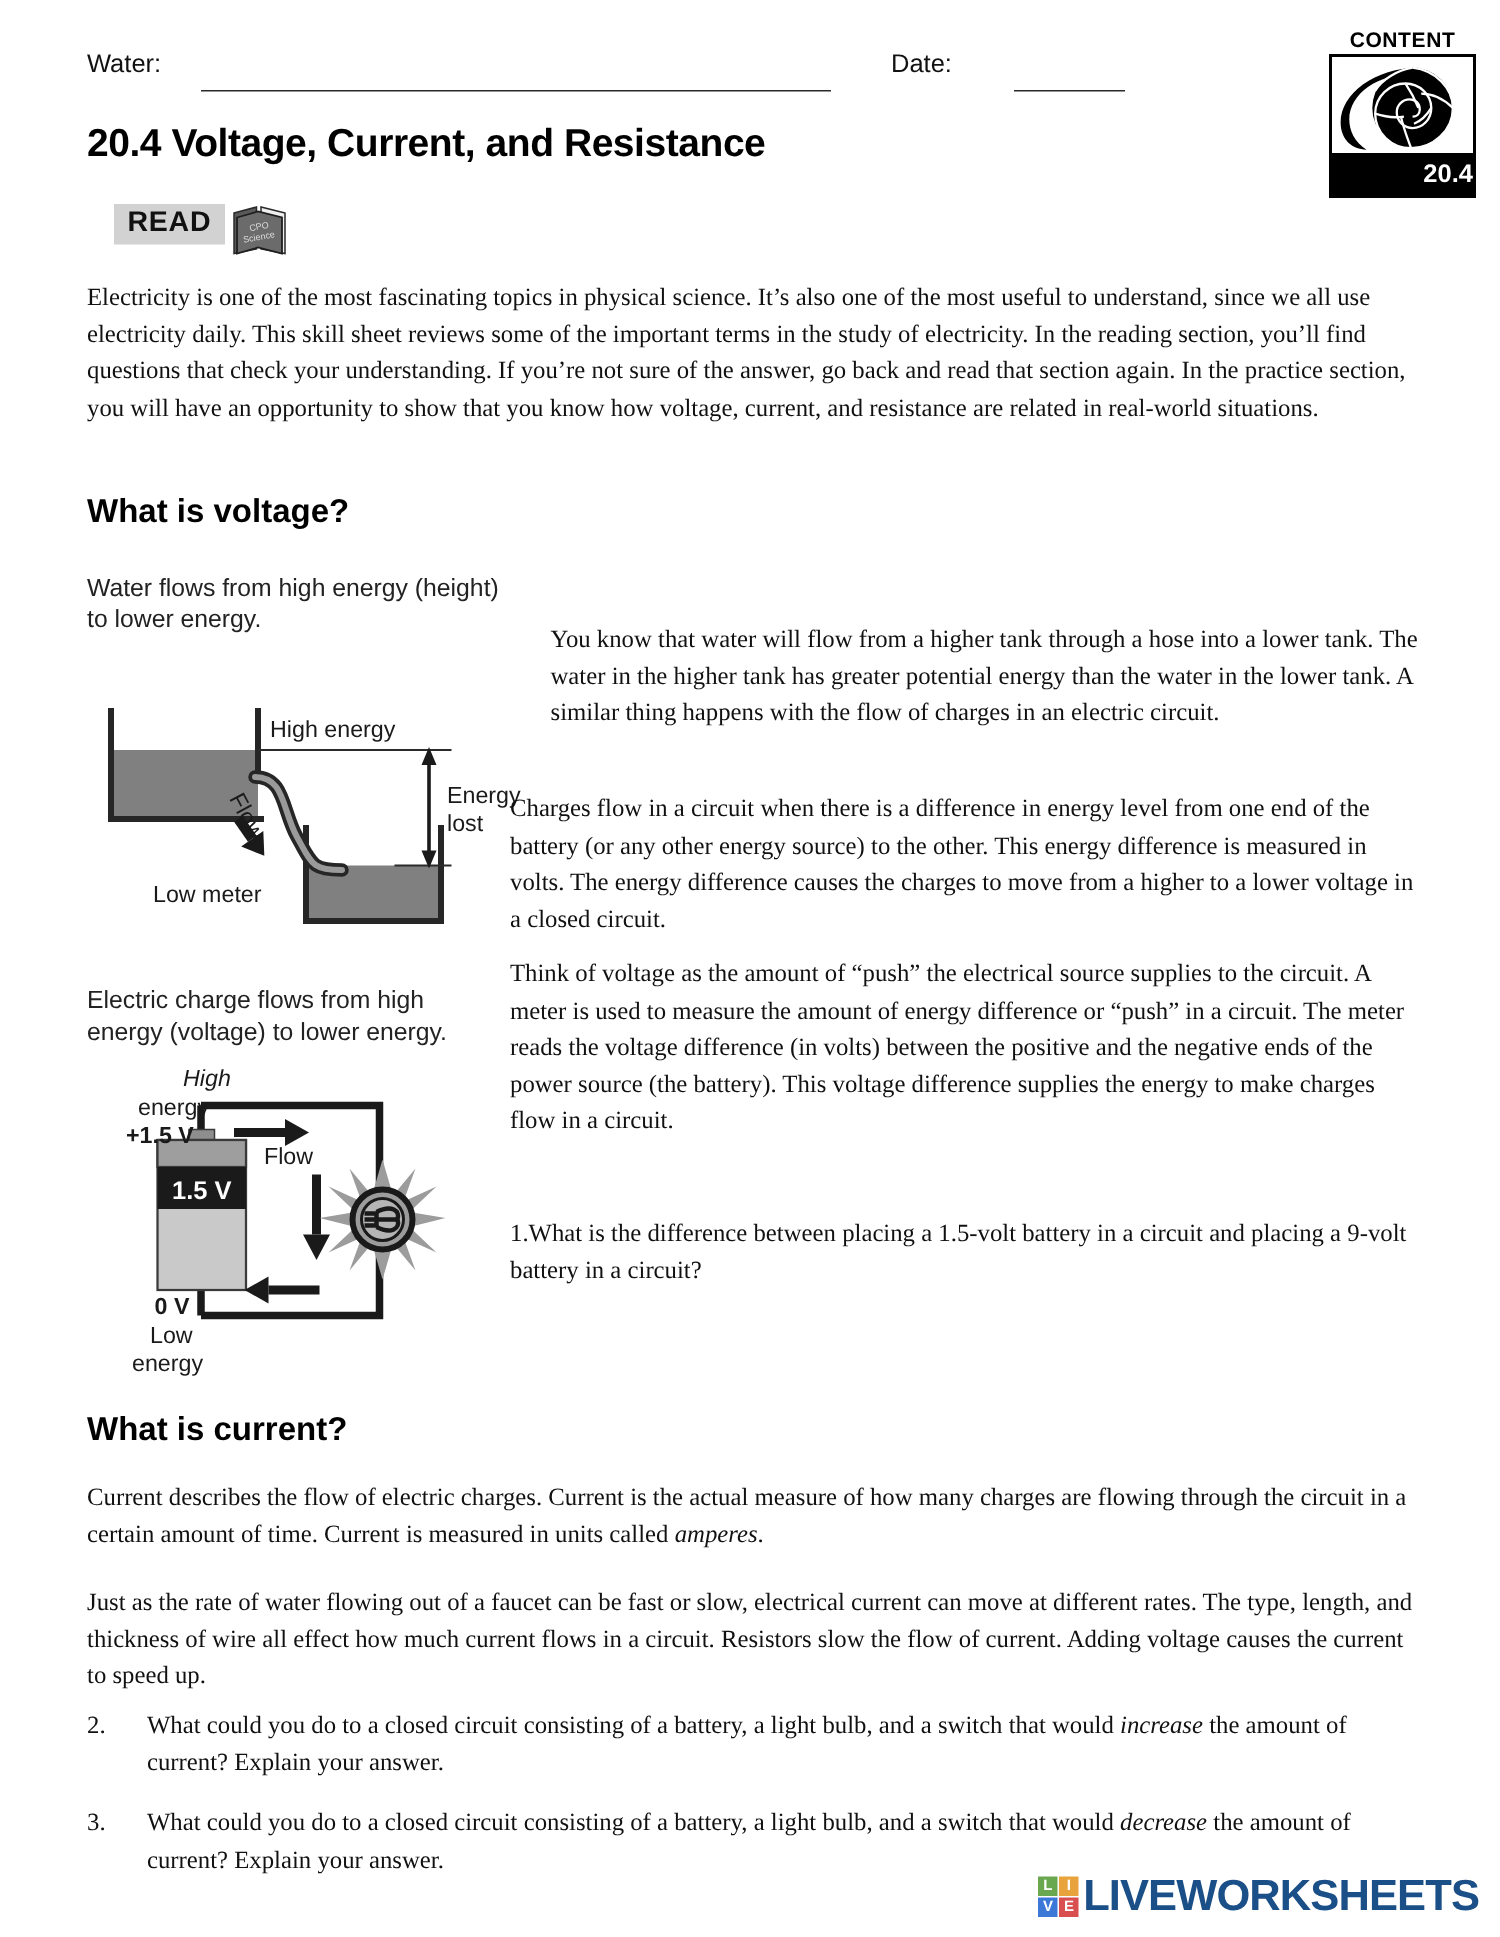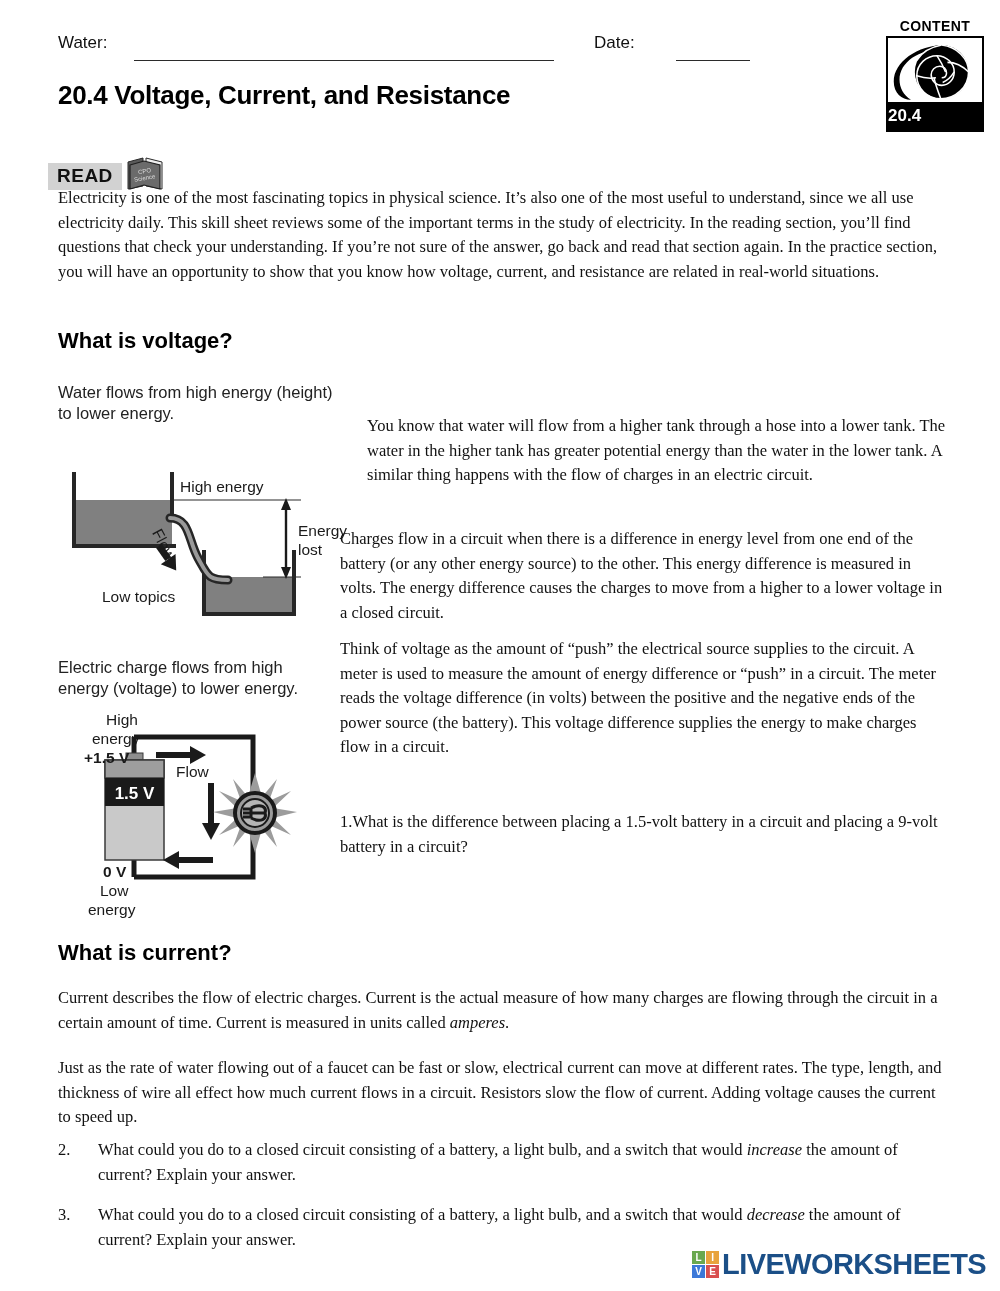--- a/index.html
+++ b/index.html
@@ -81,31 +81,30 @@
     position: absolute;
     left: 0; bottom: 0;
     width: 100%;
     height: 28px;
     background: #000;
     color: #fff;
     font-family: "Liberation Sans", sans-serif;
     font-weight: bold;
     font-size: 17px;
     line-height: 28px;
-    text-align: left;
+    text-align: right;
   }
 
   
   .read-badge {
     position: absolute;
-    left: 48px; top: 136px;
+    left: 76px; top: 136px;
     height: 34px;
     display: flex;
-    align-items: flex-end;
-    margin-top: 20px;
+    align-items: flex-start;
   }
   .read-badge .rb-label {
     background: #d2d2d2;
     color: #111;
     font-family: "Liberation Sans", sans-serif;
     font-weight: bold;
     font-size: 19px;
     letter-spacing: 0.5px;
     padding: 3px 9px 4px 9px;
     line-height: 20px;
@@ -301,21 +300,21 @@
         <polygon points="16,-9 30,0 16,9" fill="#1a1a1a"></polygon>
       </g>
 
       <line x1="228" y1="72" x2="228" y2="145" stroke="#1a1a1a" stroke-width="2.4"></line>
       <polygon points="228,68 223,80 233,80" fill="#1a1a1a"></polygon>
       <polygon points="228,149 223,137 233,137" fill="#1a1a1a"></polygon>
     </svg>
     <span class="fig-label" style="left:122px; top:48px;">High energy</span>
     <span class="fig-label" style="left:240px; top:92px;">Energy</span>
     <span class="fig-label" style="left:240px; top:111px;">lost</span>
-    <span class="fig-label" style="left:44px; top:158px;">Low topics</span>
+    <span class="fig-label" style="left:44px; top:158px;">Low meter</span>
     <span class="fig-label" style="left:106px; top:96px; transform:rotate(62deg); transform-origin:0 0;">Flow</span>
   </div>
 
   <div class="fig-circuit-wrap">
     <div class="fig-caption">Electric charge flows from high energy (voltage) to lower energy.</div>
     <div class="fig-circuit">
       <svg width="275" height="215" viewBox="0 0 275 215">
 
         <path d="M76 32 L195 32 L195 172 L76 172" fill="none" stroke="#1a1a1a" stroke-width="5"></path>
         <path d="M76 32 L76 52" fill="none" stroke="#1a1a1a" stroke-width="5"></path>
@@ -345,21 +344,21 @@
 
         <g transform="translate(197,108)">
           <polygon fill="#9c9c9c" points="0,-40 7,-16 22,-34 14,-12 36,-22 18,-5 42,-1 18,5 36,22 14,12 22,34 7,16 0,40 -7,16 -22,34 -14,12 -36,22 -18,5 -42,-1 -18,-5 -36,-22 -14,-12 -22,-34 -7,-16"></polygon>
           <circle cx="0" cy="0" r="20" fill="#9c9c9c" stroke="#1a1a1a" stroke-width="4"></circle>
           <circle cx="0" cy="0" r="14" fill="#b5b5b5" stroke="#1a1a1a" stroke-width="2"></circle>
           <path d="M-12 -4 L-4 -4 L-4 4 L-12 4" fill="none" stroke="#1a1a1a" stroke-width="3"></path>
           <path d="M-12 0 L10 0" fill="none" stroke="#1a1a1a" stroke-width="3"></path>
           <path d="M-4 -5 C 6 -10, 12 -6, 10 0 C 12 6, 6 10, -4 5" fill="none" stroke="#1a1a1a" stroke-width="3"></path>
         </g>
       </svg>
-      <span class="fig-label" style="left:48px; top:6px;">High</span>
+      <span class="fig-label" style="left:64px; top:6px;font-style:italic;">High</span>
       <span class="fig-label" style="left:34px; top:25px;">energy</span>
       <span class="fig-label fig-label-b" style="left:26px; top:44px;">+1.5 V</span>
       <span class="fig-label" style="left:118px; top:58px;">Flow</span>
       <span class="fig-label fig-label-b" style="left:45px; top:158px;">0 V</span>
       <span class="fig-label" style="left:42px; top:177px;">Low</span>
       <span class="fig-label" style="left:30px; top:196px;">energy</span>
     </div>
   </div>
 </div>
 

